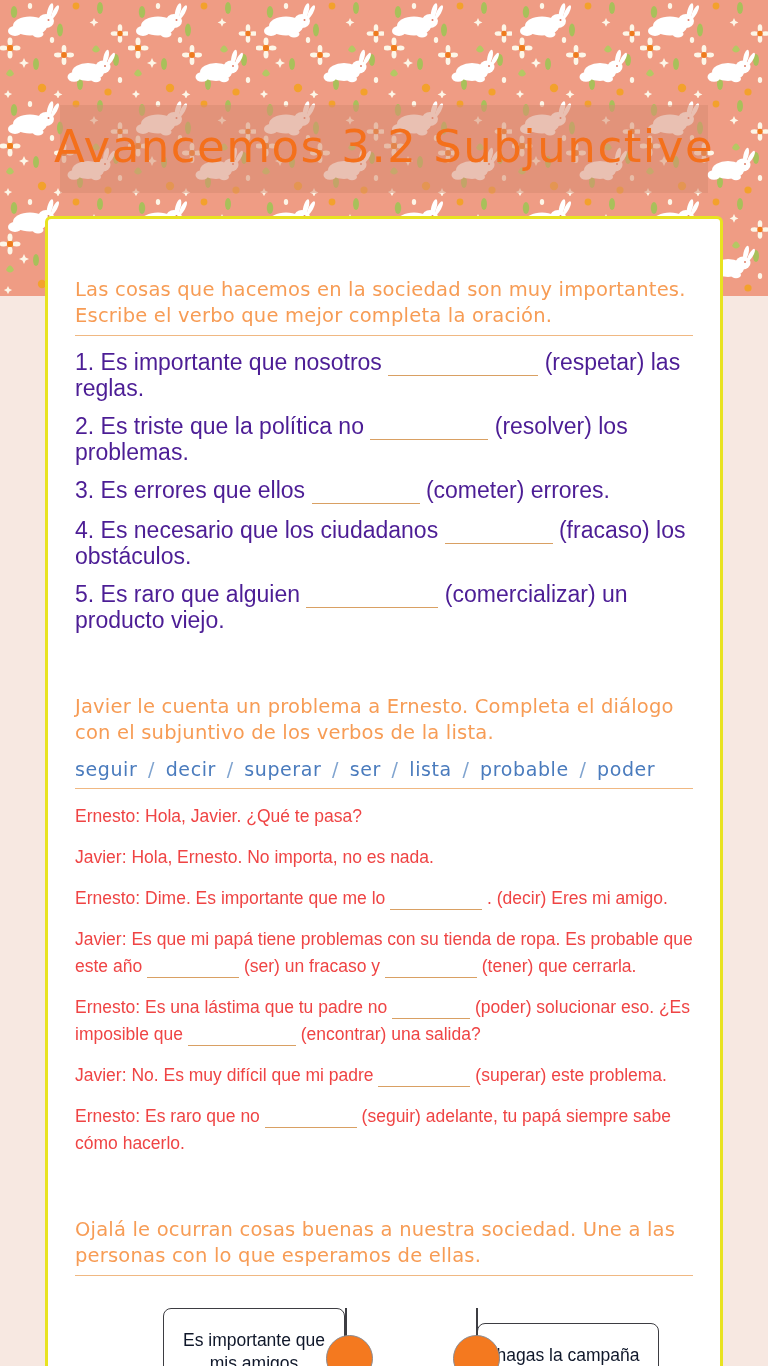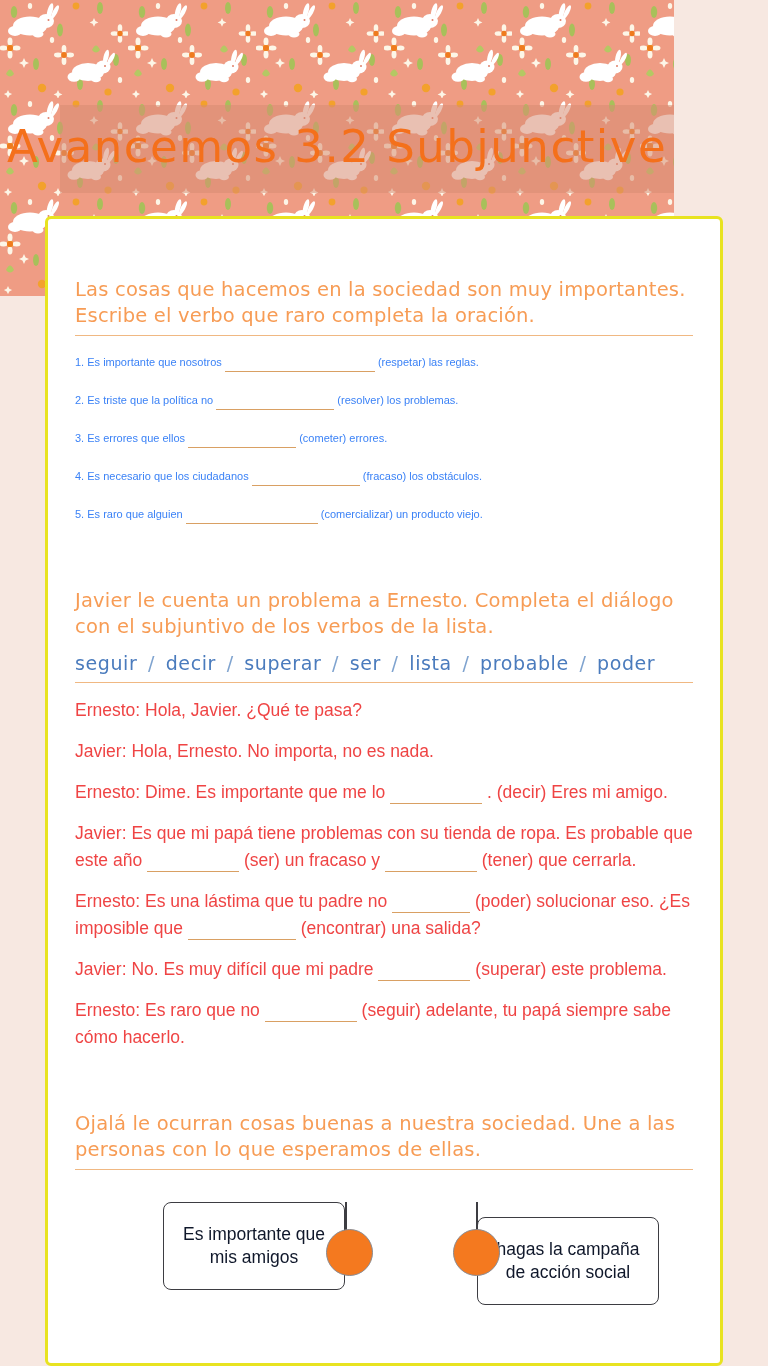--- a/index.html
+++ b/index.html
@@ -13,21 +13,21 @@
   body {
     font-family: "Liberation Sans", sans-serif;
     background: #f7e8e1;
     position: relative;
   }
 
   
   .banner {
     position: absolute;
     top: 0; left: 0;
-    width: 674px;
+    width: 768px;
     height: 296px;
     background-color: #0f172a;
     overflow: hidden;
   }
 
   .banner-pattern {
     position: absolute;
     top: 0; left: 0;
     width: 768px;
     height: 296px;
@@ -94,23 +94,23 @@
   }
   .wordbank .slash { color: #7fa3cf; padding: 0 4px; }
 
   .rule {
     border: none;
     border-top: 1.6px solid #f0b882;
     margin: 6px 0 14px 0;
   }
 
   .qline {
-    font-size: 11px;
+    font-size: 23px;
     line-height: 24px;
-    color: #3b82f6;
+    color: #4c1d95;
     margin-bottom: 14px;
   }
 
   .dline {
     font-size: 17.5px;
     line-height: 27px;
     color: #ef4444;
     margin-bottom: 14px;
   }
 
@@ -251,21 +251,21 @@
     <rect width="768" height="296" fill="url(#bunnypat)"></rect>
   </svg>
 
   <div class="title-band"></div>
   <div class="banner-title">Avancemos 3.2 Subjunctive</div>
 </div>
 
 <div class="card">
 
   <div class="section">
-    <div class="prompt">Las cosas que hacemos en la sociedad son muy importantes. Escribe el verbo que raro completa la oración.</div>
+    <div class="prompt">Las cosas que hacemos en la sociedad son muy importantes. Escribe el verbo que mejor completa la oración.</div>
     <hr class="rule">
 
     <div class="qline">
       <span>1.</span>
       <span>Es importante que nosotros</span>
       <span class="blank b-xxl"></span>
       <span>(respetar) las reglas.</span>
     </div>
 
     <div class="qline">

